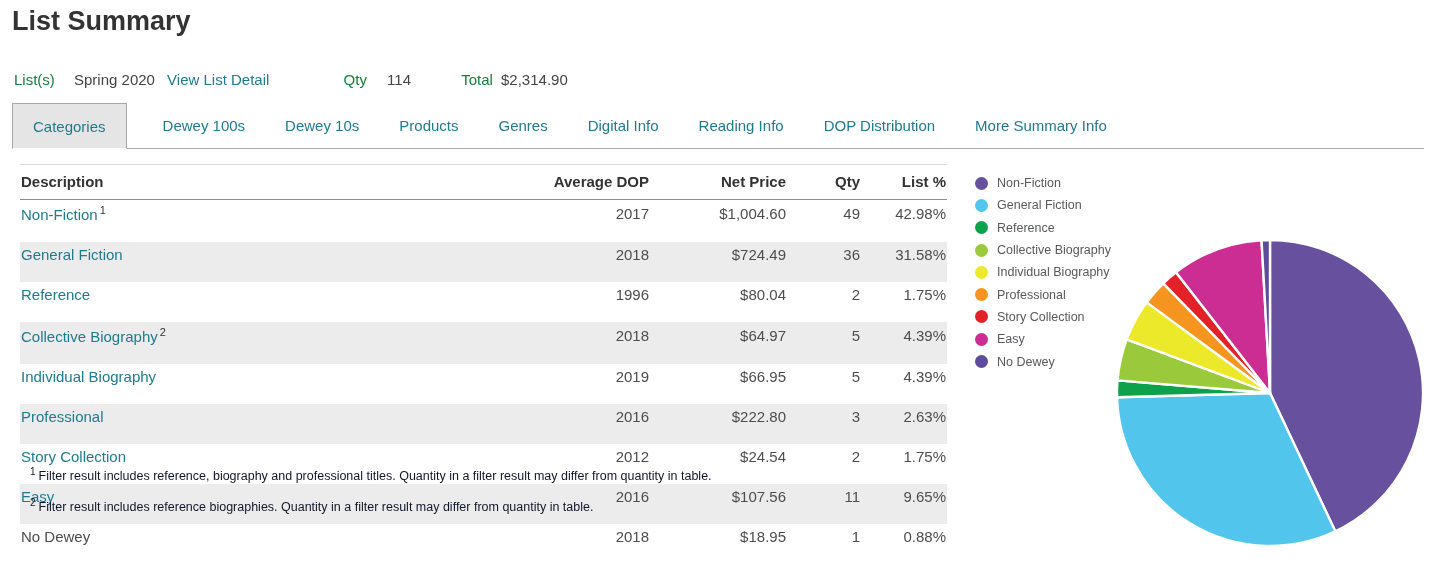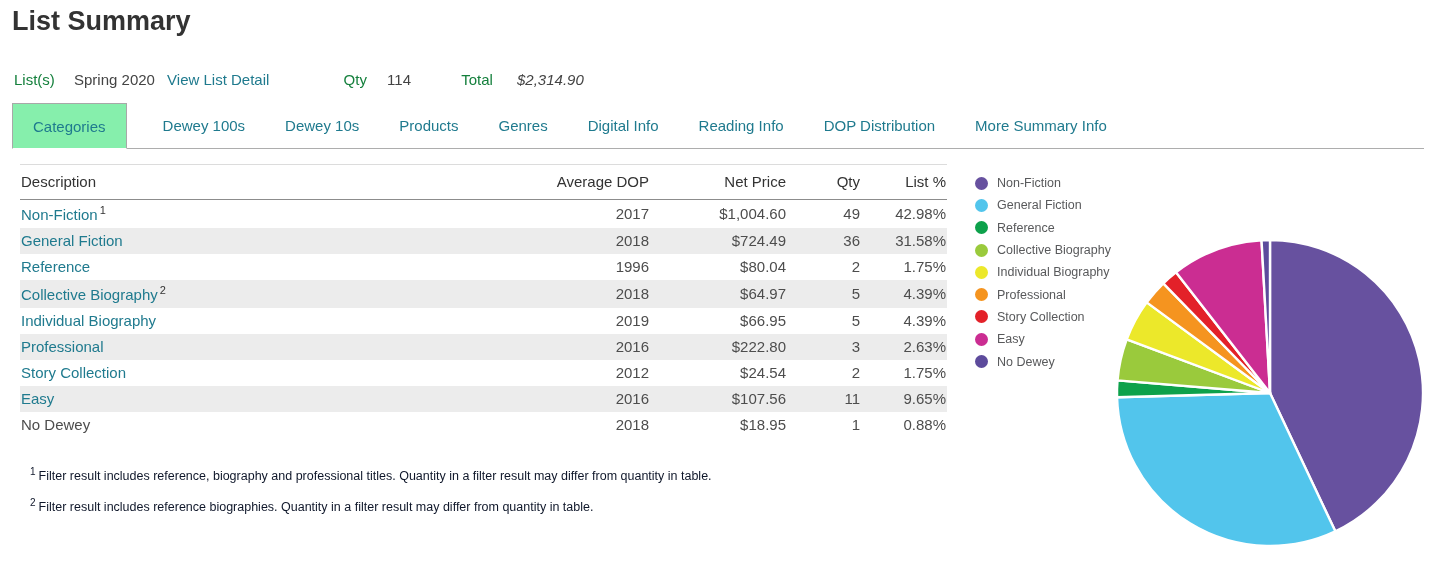--- a/index.html
+++ b/index.html
@@ -18,55 +18,55 @@
     position:absolute; top:61px; left:14px;
     font-size:15px; color:#444; white-space:nowrap;
   }
   .meta-row .lbl { font-weight:normal; color:#15803d; }
   .meta-row span { display:inline-block; }
   .m-listname { margin-left:15px; color:#444; }
   .m-viewlink { margin-left:8px; color:#1f7a8e; cursor:pointer; }
   .m-qtylbl   { margin-left:70px; }
   .m-qtyval   { margin-left:16px; }
   .m-totlbl   { margin-left:46px;margin-top:10px; }
-  .m-totval   { margin-left:20px;font-style:italic; }
+  .m-totval   { margin-left:4px; }
 
   
   .tabbar {
     position:absolute; top:103px; left:12px; width:1412px; height:46px;
     display:flex; align-items:stretch;
     border-bottom:1px solid #adadad;
   }
   .tab {
     font-size:15px; color:#1f7a8e; cursor:pointer;
     padding:14px 20px 0 20px; white-space:nowrap;
   }
   .tab.active {
     border:1px solid #a8a8a8; border-bottom:1px solid #ffffff;
-    margin-bottom:-1px; background:#86efac; margin-right:16px;
+    margin-bottom:-1px; background:#e5e5e5; margin-right:16px;
   }
 
   
   .data-table {
     position:absolute; top:164px; left:20px; width:927px;
     border-collapse:collapse; font-size:15px; table-layout:fixed;
   }
   .data-table col.c-desc  { width:440px; }
   .data-table col.c-dop   { width:190px; }
   .data-table col.c-price { width:137px; }
   .data-table col.c-qty   { width:74px; }
   .data-table col.c-pct   { width:86px; }
   .data-table th {
-    text-align:right; font-weight:normal; color:#333;
+    text-align:right; font-weight:bold; color:#333;
     padding:8px 1px 9px 1px;
     border-top:1px solid #dcdcdc; border-bottom:1px solid #8c8c8c;
   }
   .data-table th:first-child { text-align:left; }
   .data-table td {
-    text-align:right; color:#4d4d4d; padding:4px 1px 5px 1px;
+    text-align:right; color:#4d4d4d; padding:4px 1px 19px 1px;
   }
   .data-table td:first-child { text-align:left; }
   .data-table tr.stripe { background:#ececec; }
   .desc-link { color:#1f7a8e; cursor:pointer; }
   .desc-plain { color:#4d4d4d; }
   sup.fn { font-size:11px; color:#333; margin-left:2px; }
 
   
   .footnotes { position:absolute; top:466px; left:30px; font-size:12.5px; color:#0f172a; }
   .footnotes .fn-line { margin:0 0 14px 0; }

